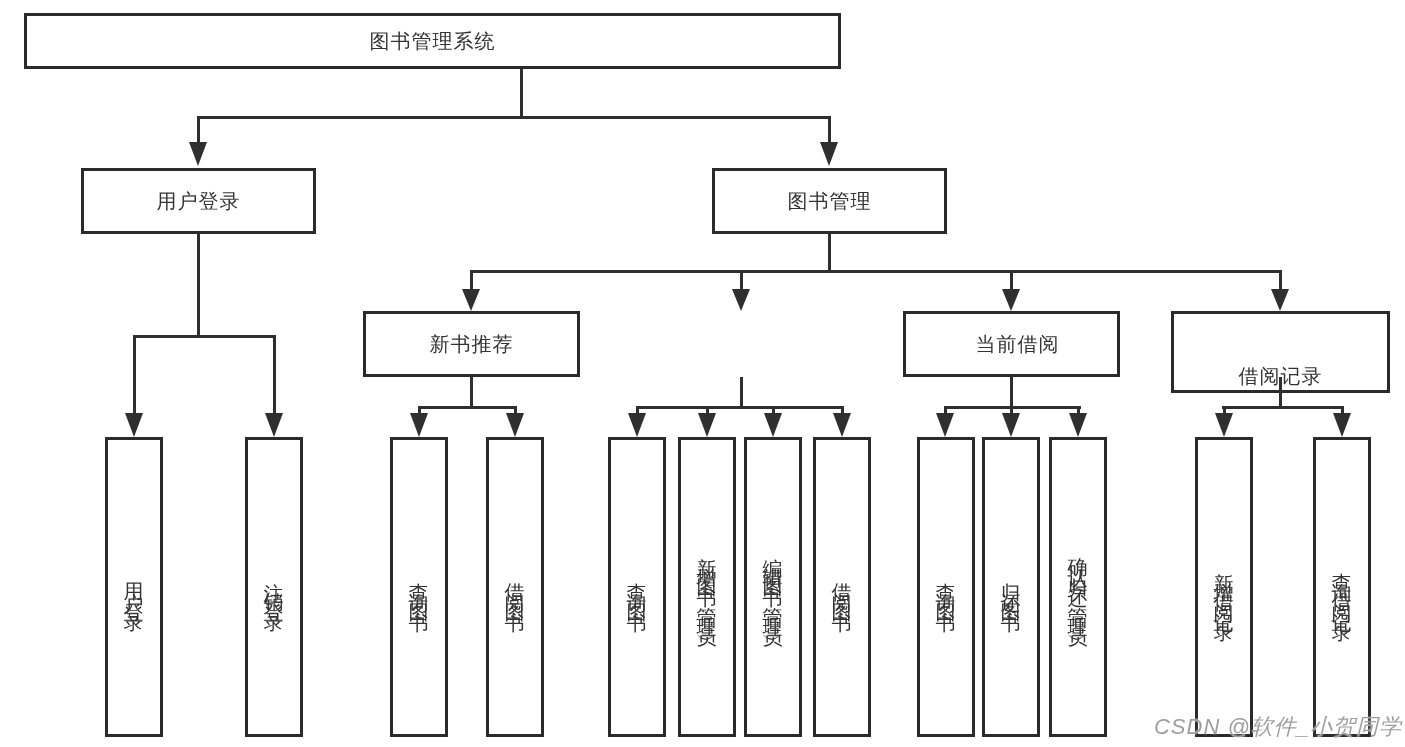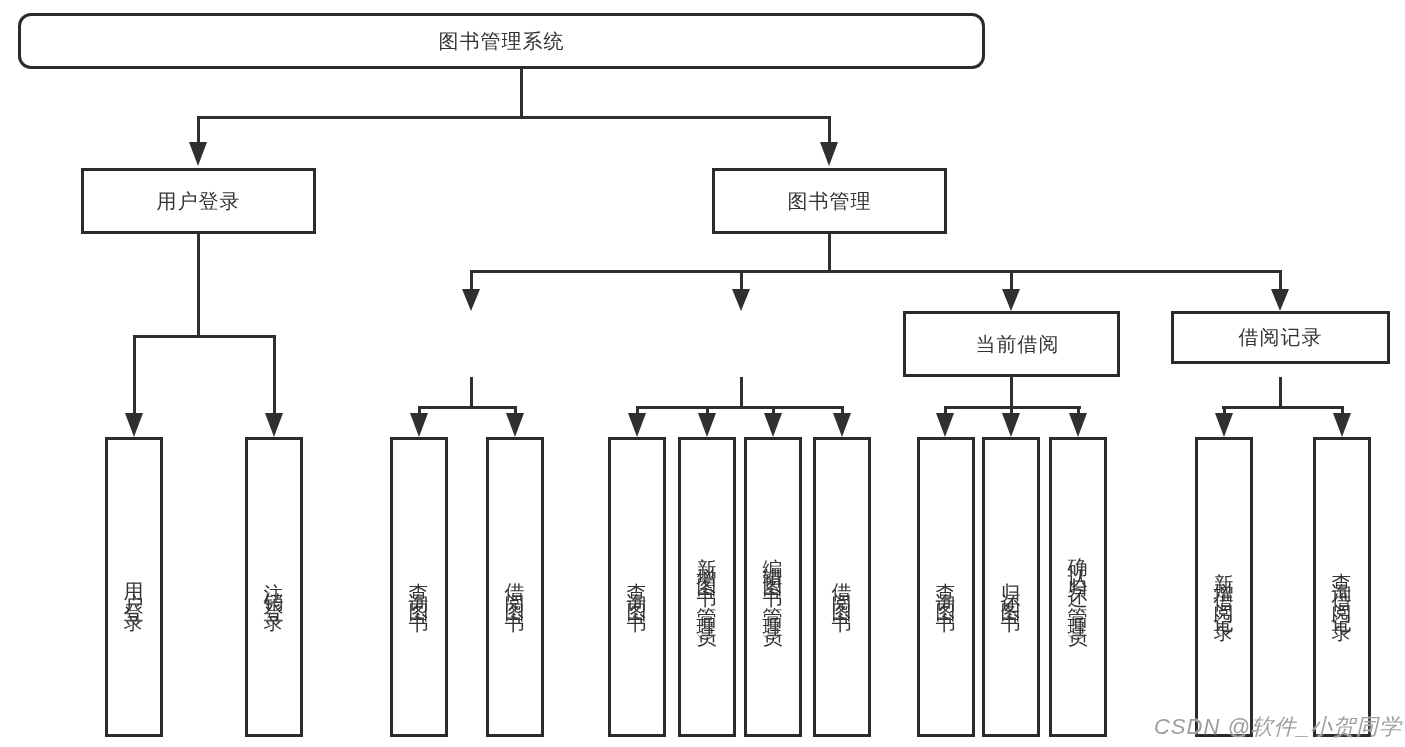--- a/index.html
+++ b/index.html
@@ -32,35 +32,38 @@
     position:absolute;right:3px;bottom:5px;
     font-size:22px;color:#9e9e9e;letter-spacing:1px;
     text-shadow:0 0 2px #ffffff;z-index:5;font-style:italic;
   }
 </style>
 </head>
 <body>
 
 <div id="canvas">
 
-  <div class="hnode" style="left:18px;top:13px;width:967px;height:56px;border-radius:13px;">
+  <div class="hnode" style="left:24px;top:13px;width:817px;height:56px;">
     <span>图书管理系统</span>
   </div>
 
   <div class="hnode" style="left:81px;top:168px;width:235px;height:66px;">
     <span>用户登录</span>
   </div>
   <div class="hnode" style="left:712px;top:168px;width:235px;height:66px;">
     <span>图书管理</span>
   </div>
 
+  <div class="hnode" style="left:363px;top:311px;width:217px;height:66px;">
+    <span>新书推荐</span>
+  </div>
   <div class="hnode" style="left:903px;top:311px;width:217px;height:66px;padding-left:12px;">
     <span>当前借阅</span>
   </div>
-  <div class="hnode" style="left:1171px;top:311px;width:219px;height:53px;">
+  <div class="hnode" style="left:1171px;top:311px;width:219px;height:82px;align-items:flex-end;">
     <span>借阅记录</span>
   </div>
 
   <div class="vnode" style="left:105px;">
     <span class="vtxt">用户登录</span>
   </div>
   <div class="vnode" style="left:245px;">
     <span class="vtxt">注销登录</span>
   </div>
 

